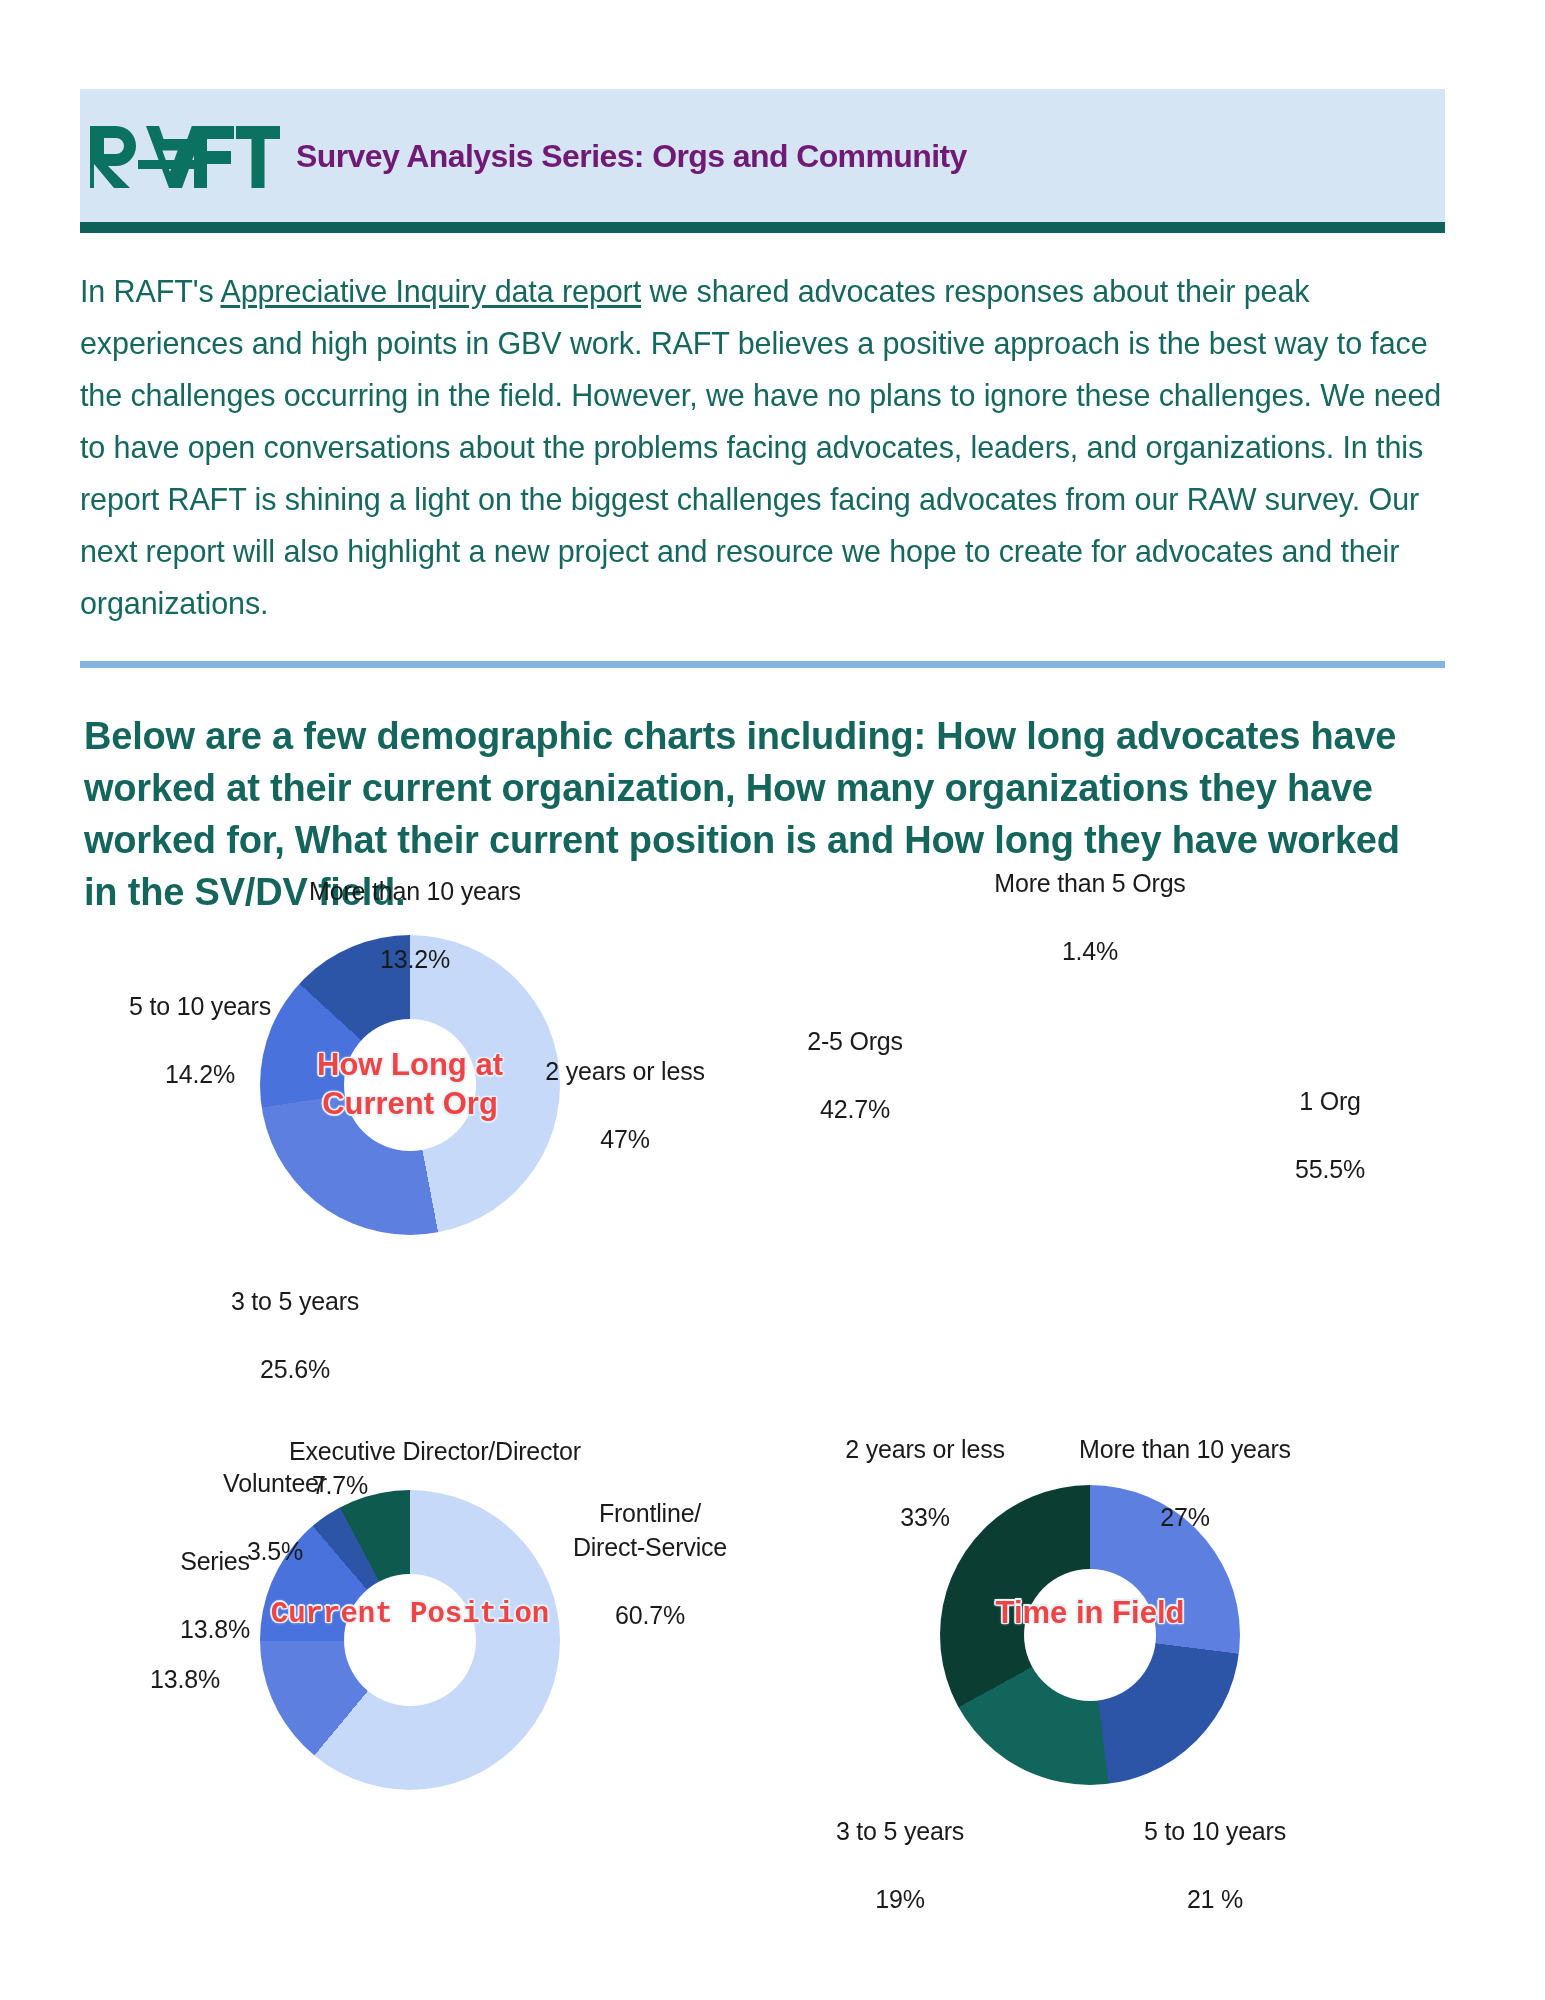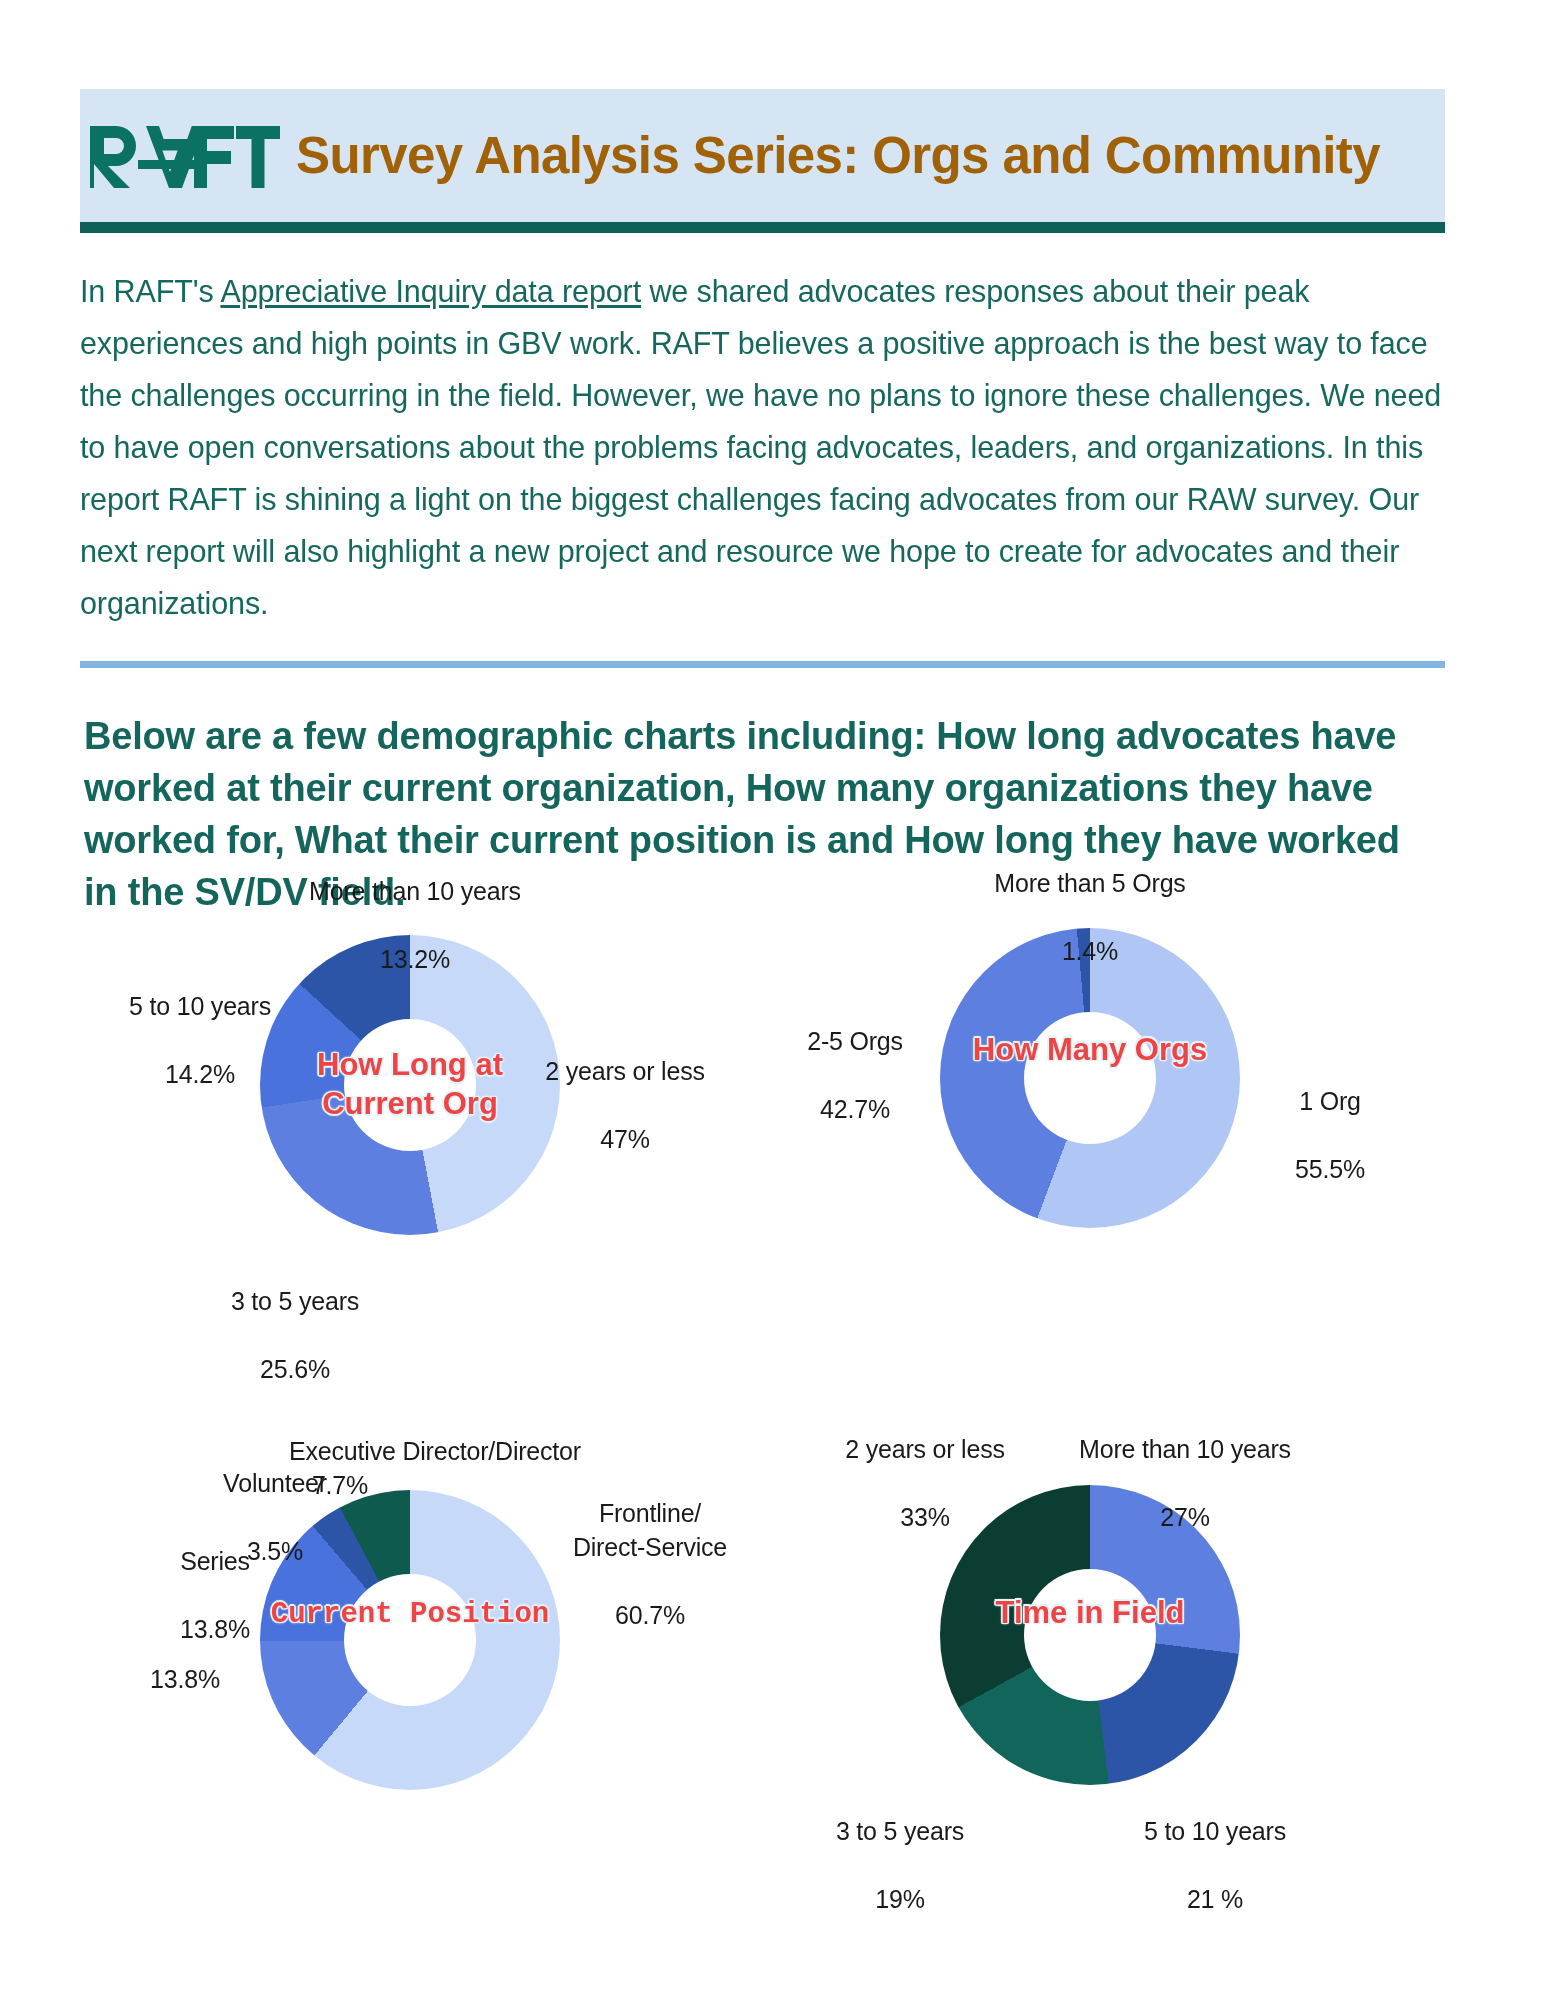--- a/index.html
+++ b/index.html
@@ -22,21 +22,21 @@
     display:flex;align-items:center;
   }
   .logo{
     margin-left:6px;
     font-size:67px;font-weight:bold;letter-spacing:-1px;
     color:#0b7160;line-height:1;
     display:flex;align-items:baseline;
   }
   .logo svg{display:block;}
   .header-title{
-    font-size:51px;font-weight:bold;color:#a16207;
+    font-size:32px;font-weight:bold;color:#701a75;
     letter-spacing:-0.6px;line-height:1;
     margin-left:14px;
   }
   .rule-dark{
     position:absolute;left:80px;top:222px;width:1365px;height:11px;
     background:#0d6158;
   }
 
   
   .intro{
@@ -158,28 +158,20 @@
         <div>2 years or less</div>
         <div>47%</div>
       </div>
       <div class="lbl" style="left:75px;top:370px;width:230px;">
         <div>3 to 5 years</div>
         <div>25.6%</div>
       </div>
     </div>
 
     <div class="chart-cell cell-tr">
-      <div class="donut-wrap" style="left:150px;top:48px;">
-        <div class="donut" id="donut1" style="width: 300px; height: 300px; background: conic-gradient(rgb(176, 199, 245) 0deg, rgb(176, 199, 245) 200.602deg, rgb(93, 128, 224) 200.602deg, rgb(93, 128, 224) 354.94deg, rgb(44, 85, 168) 354.94deg, rgb(44, 85, 168) 360deg);">
-          <div class="hole" style="width:132px;height:132px;"></div>
-        </div>
-        <div class="donut-title" style="left:150px;top:122px;">
-          <div>How Many Orgs</div>
-        </div>
-      </div>
       <div class="lbl" style="left:150px;top:-48px;width:300px;">
         <div>More than 5 Orgs</div>
         <div>1.4%</div>
       </div>
       <div class="lbl" style="left:-30px;top:110px;width:190px;">
         <div>2-5 Orgs</div>
         <div>42.7%</div>
       </div>
       <div class="lbl" style="left:440px;top:170px;width:200px;">
         <div>1 Org</div>

